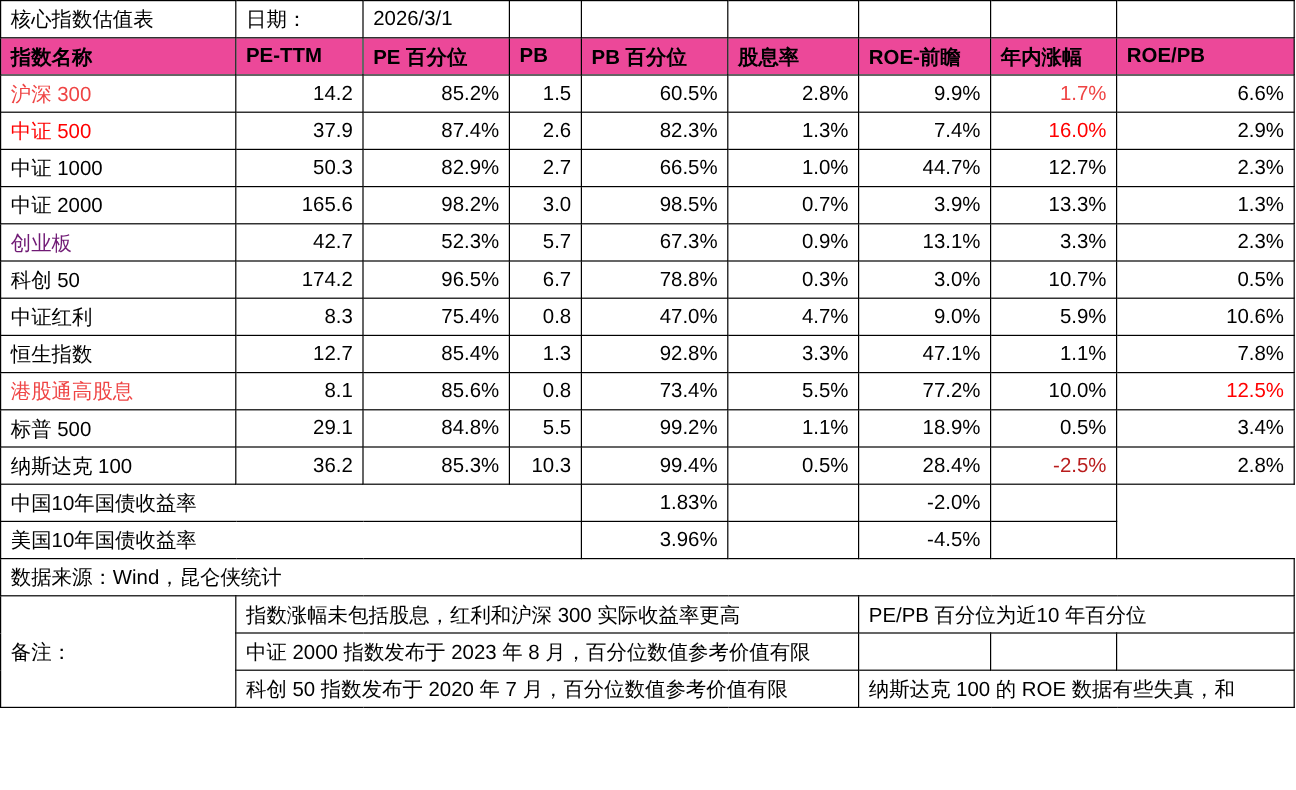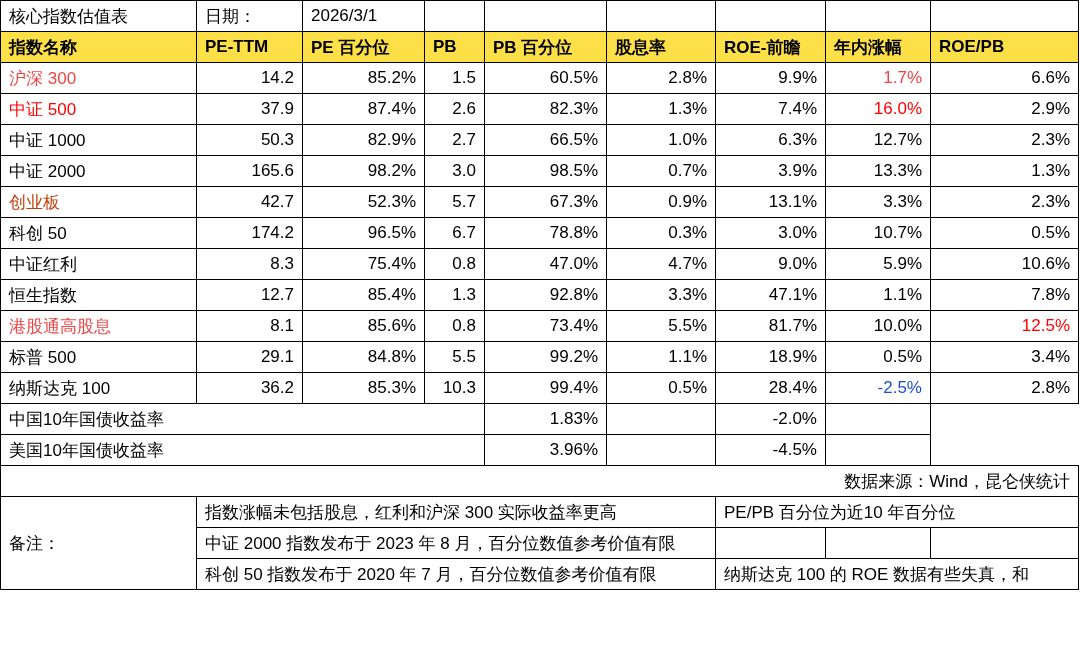--- a/index.html
+++ b/index.html
@@ -35,38 +35,38 @@
   col.c3 { width: 60px; }
   col.c4 { width: 122px; }
   col.c5 { width: 109px; }
   col.c6 { width: 110px; }
   col.c7 { width: 105px; }
   col.c8 { width: 148px; }
 
   .num { text-align: right; }
   .left { text-align: left; }
   .hdr {
-    background: #fde047;
+    background: #ec4899;
     font-weight: bold;
     text-align: left;
   }
   .title-row td { font-size: 17px; }
   .blank { }
   .notes td {
     font-size: 15.5px;
     height: 36px;
     padding: 0 6px;
   }
   .notes-label {
     font-size: 17px;
     text-align: left;
   }
   .source-row td {
     font-size: 17px;
-    text-align: right;
+    text-align: left;
     height: 34px;
     margin-top: 14px;
   }
   .nowrapclip { overflow: hidden; text-overflow: clip; }
 </style>
 </head>
 <body>
 
 <table class="sheet">
   <colgroup>
@@ -128,37 +128,37 @@
       <td class="num" style="color:#ff0000">16.0%</td>
       <td class="num" style="color:#000000">2.9%</td>
     </tr>
     <tr>
       <td class="left" style="color:#000000">中证 1000</td>
       <td class="num">50.3</td>
       <td class="num">82.9%</td>
       <td class="num">2.7</td>
       <td class="num">66.5%</td>
       <td class="num">1.0%</td>
-      <td class="num">6.3%</td>
+      <td class="num">44.7%</td>
       <td class="num" style="color:#000000">12.7%</td>
       <td class="num" style="color:#000000">2.3%</td>
     </tr>
     <tr>
       <td class="left" style="color:#000000">中证 2000</td>
       <td class="num">165.6</td>
       <td class="num">98.2%</td>
       <td class="num">3.0</td>
       <td class="num">98.5%</td>
       <td class="num">0.7%</td>
       <td class="num">3.9%</td>
       <td class="num" style="color:#000000">13.3%</td>
       <td class="num" style="color:#000000">1.3%</td>
     </tr>
     <tr>
-      <td class="left" style="color:#c2410c">创业板</td>
+      <td class="left" style="color:#701a75">创业板</td>
       <td class="num">42.7</td>
       <td class="num">52.3%</td>
       <td class="num">5.7</td>
       <td class="num">67.3%</td>
       <td class="num">0.9%</td>
       <td class="num">13.1%</td>
       <td class="num" style="color:#000000">3.3%</td>
       <td class="num" style="color:#000000">2.3%</td>
     </tr>
     <tr>
@@ -194,21 +194,21 @@
       <td class="num" style="color:#000000">1.1%</td>
       <td class="num" style="color:#000000">7.8%</td>
     </tr>
     <tr>
       <td class="left" style="color:#ef4444">港股通高股息</td>
       <td class="num">8.1</td>
       <td class="num">85.6%</td>
       <td class="num">0.8</td>
       <td class="num">73.4%</td>
       <td class="num">5.5%</td>
-      <td class="num">81.7%</td>
+      <td class="num">77.2%</td>
       <td class="num" style="color:#000000">10.0%</td>
       <td class="num" style="color:#ff0000">12.5%</td>
     </tr>
     <tr>
       <td class="left" style="color:#000000">标普 500</td>
       <td class="num">29.1</td>
       <td class="num">84.8%</td>
       <td class="num">5.5</td>
       <td class="num">99.2%</td>
       <td class="num">1.1%</td>
@@ -217,21 +217,21 @@
       <td class="num" style="color:#000000">3.4%</td>
     </tr>
     <tr>
       <td class="left" style="color:#000000">纳斯达克 100</td>
       <td class="num">36.2</td>
       <td class="num">85.3%</td>
       <td class="num">10.3</td>
       <td class="num">99.4%</td>
       <td class="num">0.5%</td>
       <td class="num">28.4%</td>
-      <td class="num" style="color:#1d4ed8">-2.5%</td>
+      <td class="num" style="color:#b91c1c">-2.5%</td>
       <td class="num" style="color:#000000">2.8%</td>
     </tr>
 
     <tr>
       <td class="left" colspan="4">中国10年国债收益率</td>
       <td class="num">1.83%</td>
       <td class="blank"></td>
       <td class="num">-2.0%</td>
       <td class="blank"></td>
     </tr>

